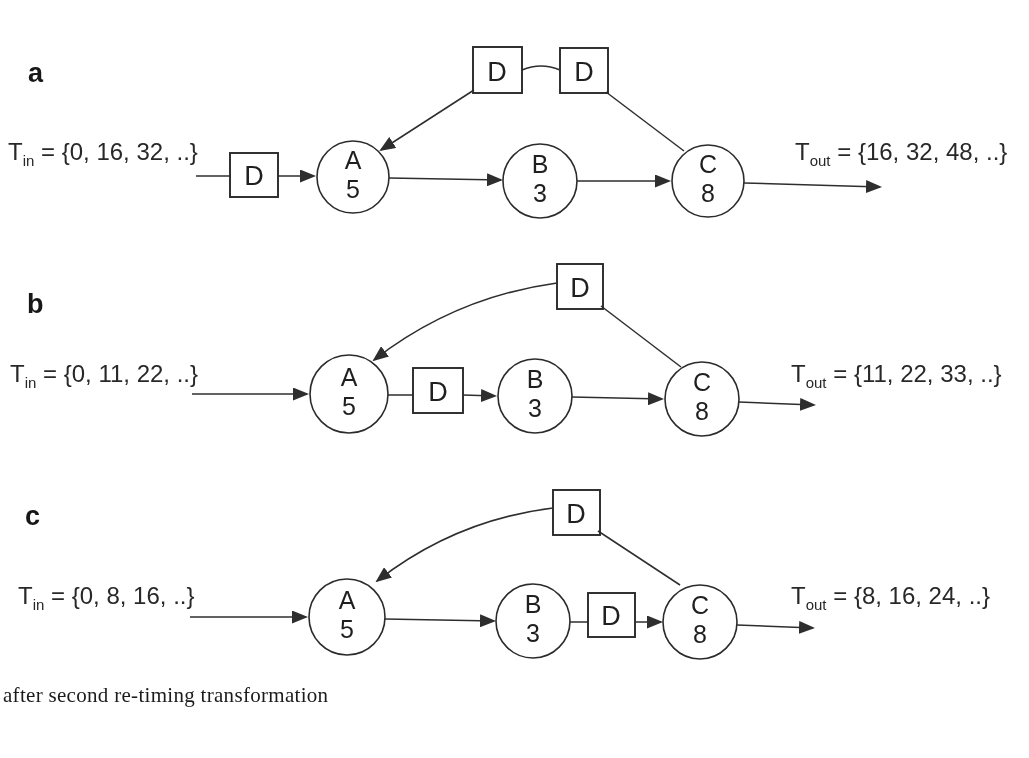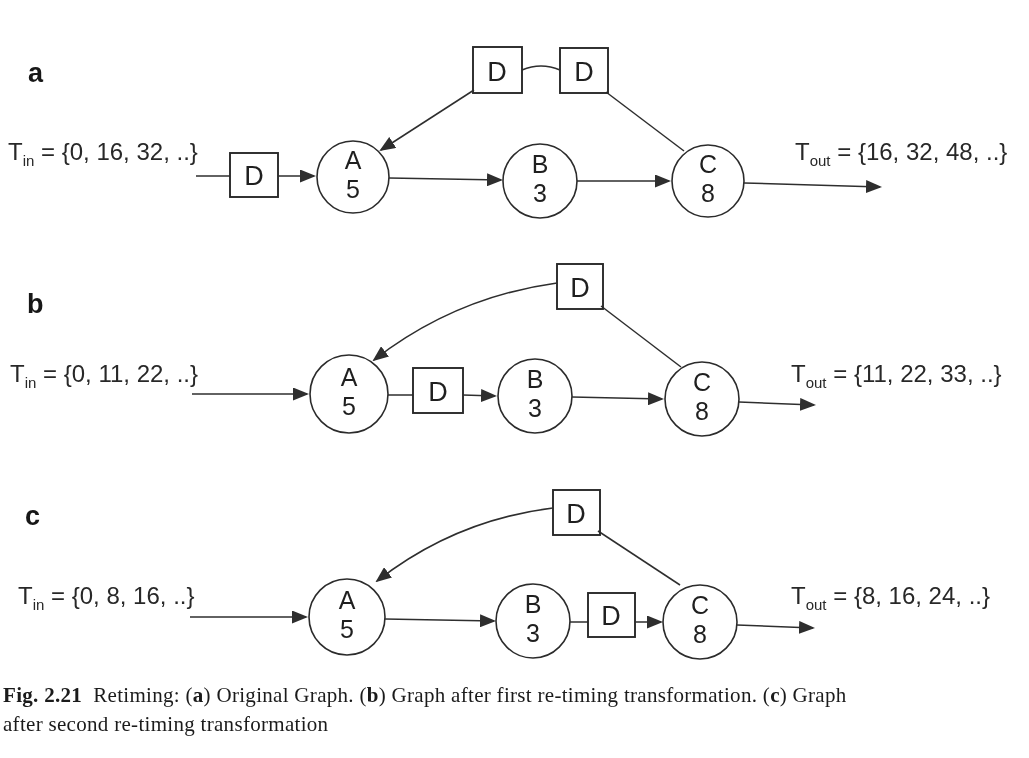--- a/index.html
+++ b/index.html
@@ -167,17 +167,16 @@
     <text class="io" x="791" y="604"><tspan>T</tspan><tspan class="sub" dy="6">out</tspan><tspan dy="-6"> = {8, 16, 24, ..}</tspan></text>
 
     <path class="edge" d="M680,585 L598,531"></path>
     <rect class="dbox" x="553" y="490" width="47" height="45"></rect>
     <text class="dtext" x="576" y="523">D</text>
     <path class="edge" d="M553,508 Q455,520 377,581" marker-end="url(#arrow)"></path>
   </g>
 </svg>
 
 <div class="caption">
-  <div class="cap-line"><span class="cap-bold">Fig. 2.21</span><span>  Retiming: (</span><span class="cap-bold">a</span><span>) Original Graph. (</span><span class="cap-bold">b</span><span>) Graph after first re-timing transformation. (</span><span class="cap-bold">c</span><span>) Graph</span></div>
   <div class="cap-line">after second re-timing transformation</div>
 </div>
 
 </div>
 
 </body></html>

